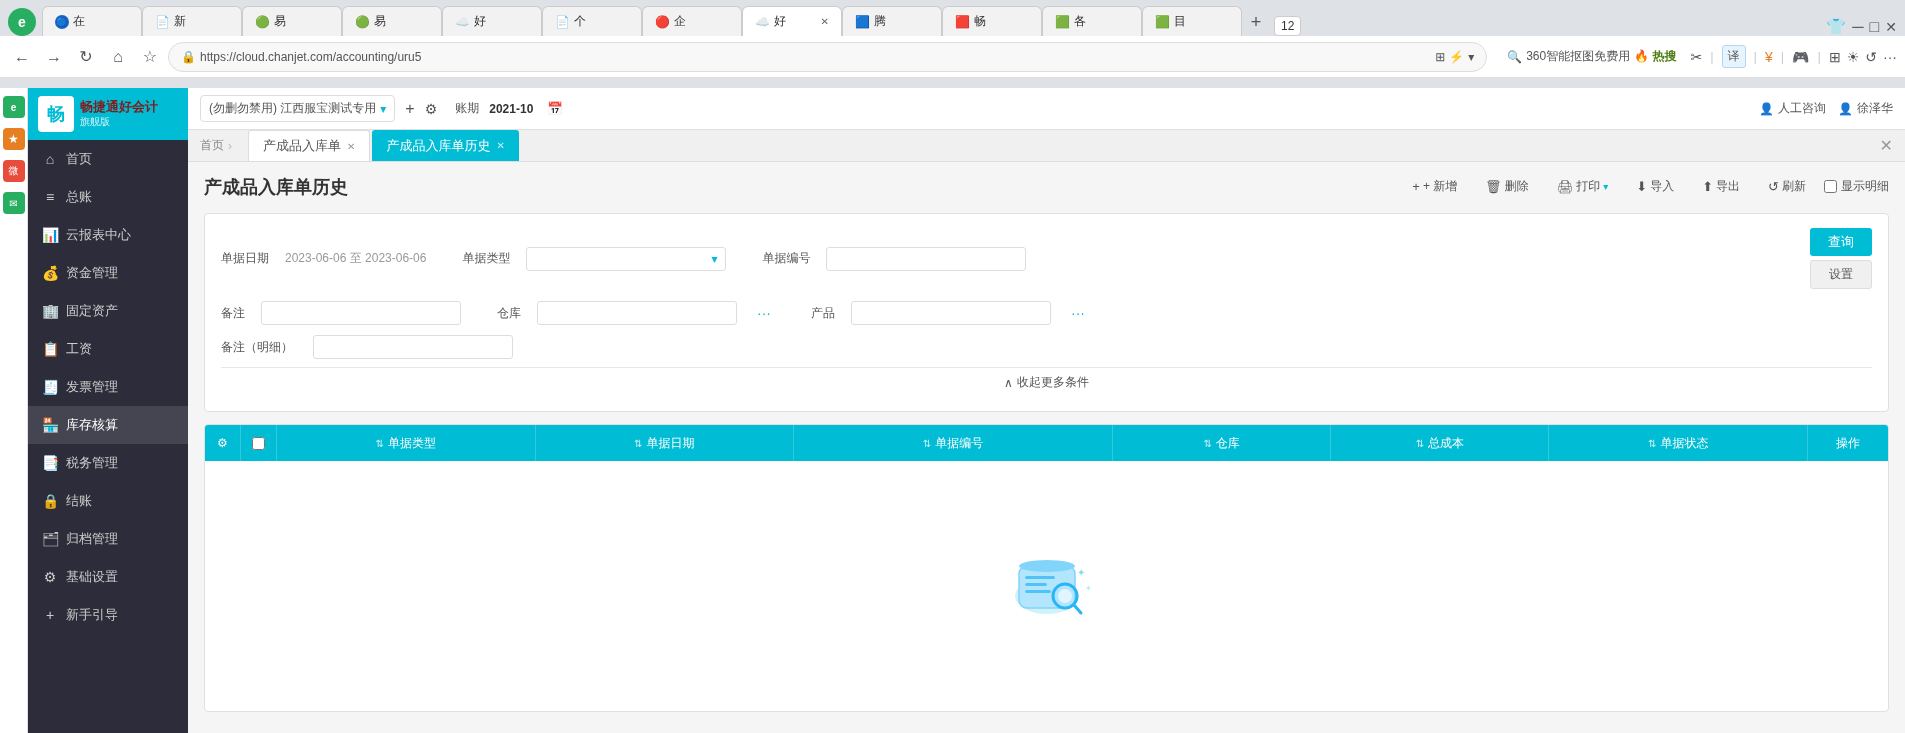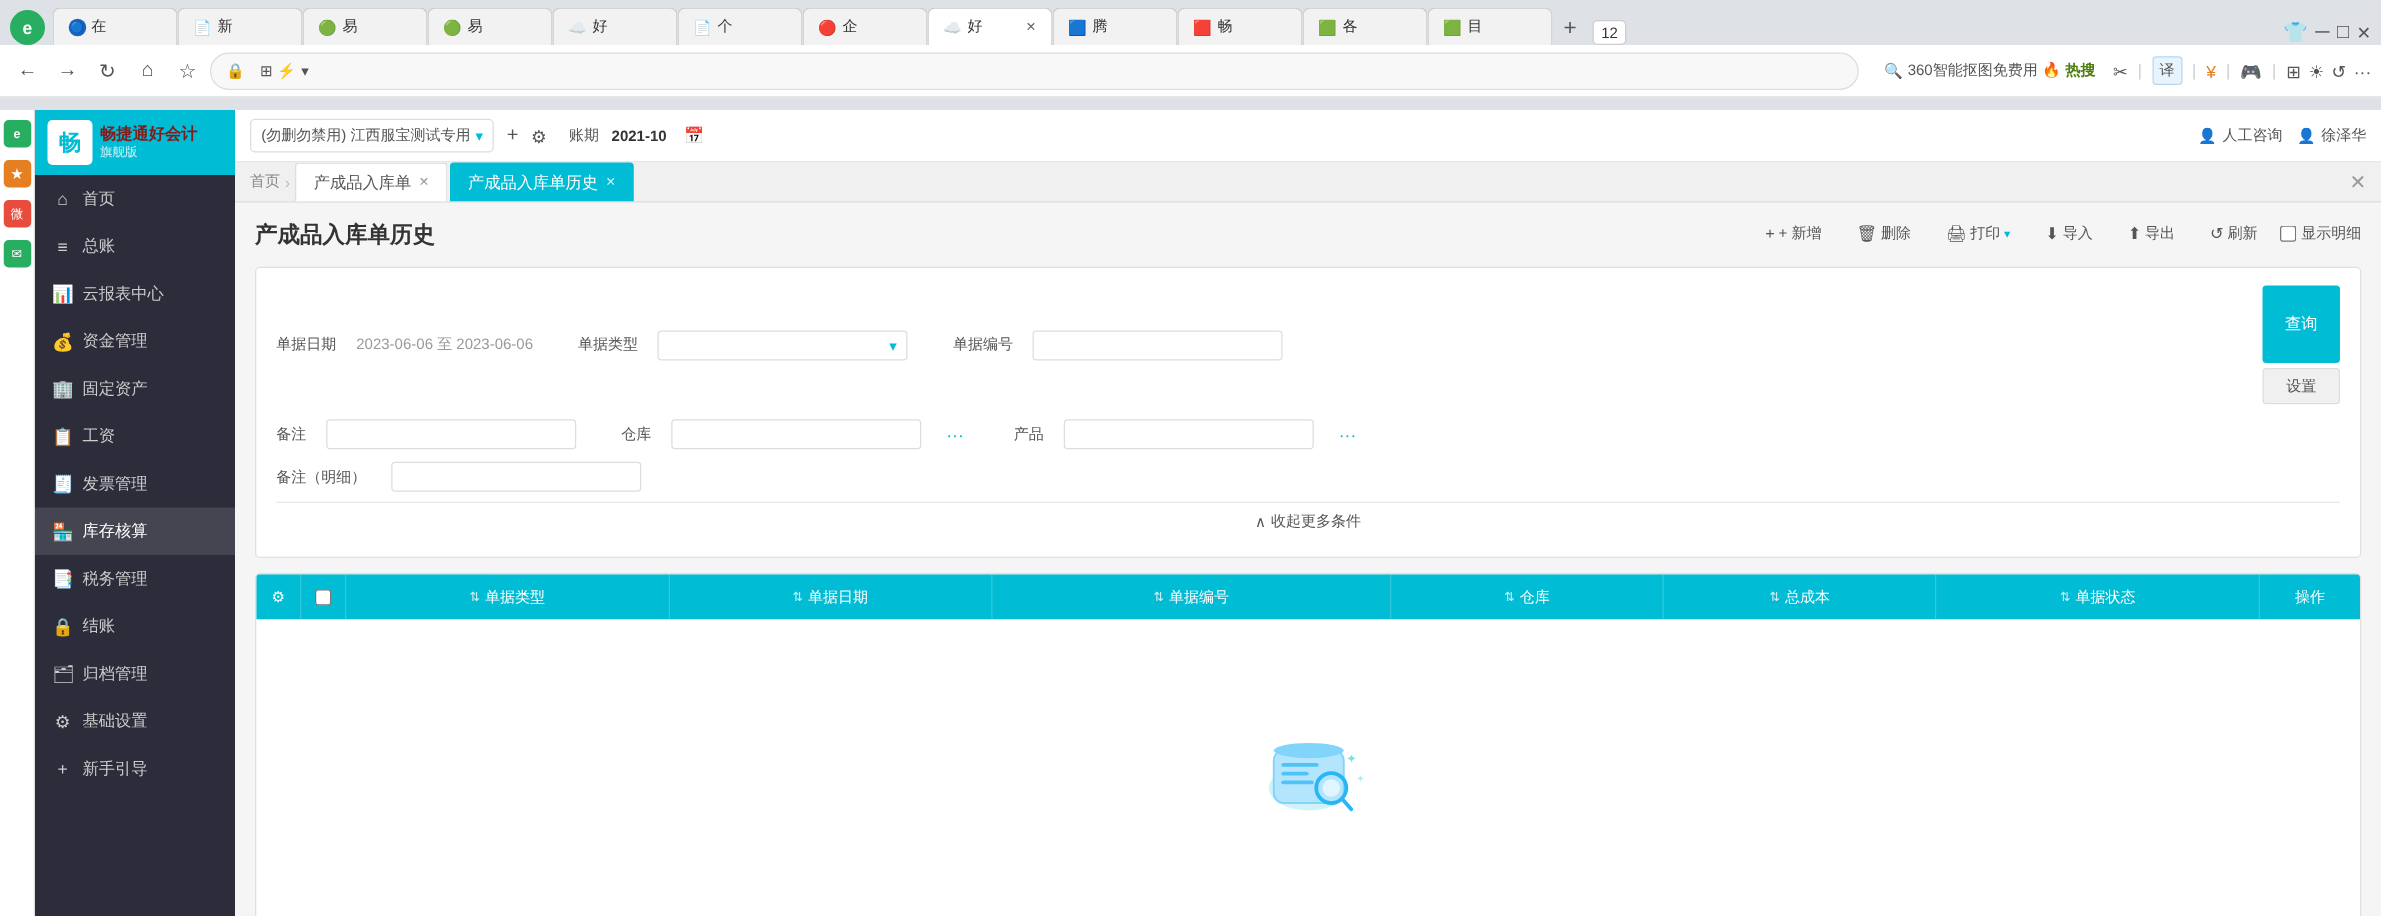--- a/index.html
+++ b/index.html
@@ -75,21 +75,21 @@
     .date-btn { padding: 3px 8px; border: 1px solid #ddd; border-radius: 3px; font-size: 12px; color: #555; cursor: pointer; background: #fff; }
     .date-btn.active { background: #00bcd4; color: #fff; border-color: #00bcd4; }
     .date-range-text { font-size: 12px; color: #999; }
     .filter-select { display: flex; align-items: center; gap: 4px; min-width: 180px; border: 1px solid #ddd; border-radius: 3px; padding: 4px 8px; font-size: 12px; color: #555; cursor: pointer; background: #fff; }
     .filter-select-arrow { color: #00bcd4; margin-left: auto; }
     .filter-input { border: 1px solid #ddd; border-radius: 3px; padding: 4px 8px; font-size: 12px; color: #555; width: 200px; }
     .filter-ellipsis { color: #00bcd4; cursor: pointer; font-size: 14px; padding: 0 4px; }
     .filter-row-2 { display: flex; align-items: center; gap: 16px; }
     .collapse-more { display: flex; align-items: center; justify-content: center; gap: 4px; color: #555; font-size: 12px; cursor: pointer; padding: 6px; border-top: 1px solid #e8e8e8; margin-top: 8px; }
     .collapse-icon { font-size: 12px; color: #555; }
-    .query-btn { background: #00bcd4; color: #fff; border: none; border-radius: 3px; padding: 22px 18px; font-size: 13px; cursor: pointer; text-align: center; }
+    .query-btn { background: #00bcd4; color: #fff; border: none; border-radius: 3px; padding: 5px 18px; font-size: 13px; cursor: pointer; text-align: center; }
     .settings-query-btn { background: #f0f0f0; color: #555; border: 1px solid #ddd; border-radius: 3px; padding: 5px 12px; font-size: 12px; cursor: pointer; }
     .btn-group-right { margin-left: auto; display: flex; flex-direction: column; gap: 4px; }
 
     
     .data-table { background: #fff; border: 1px solid #e0e0e0; border-radius: 4px; overflow: hidden; }
     .table-header { background: #00bcd4; display: flex; align-items: center; height: 36px; }
     .th-cell { display: flex; align-items: center; justify-content: center; gap: 4px; color: #fff; font-size: 12px; padding: 0 8px; border-right: 1px solid rgba(255,255,255,0.2); height: 100%; }
     .th-cell:last-child { border-right: none; }
     .th-sort { font-size: 10px; opacity: 0.8; }
     .th-settings { width: 36px; }
@@ -176,20 +176,21 @@
   </div>
 
   <div class="browser-nav">
     <div class="nav-btn">←</div>
     <div class="nav-btn">→</div>
     <div class="nav-btn">↻</div>
     <div class="nav-btn">⌂</div>
     <div class="nav-btn">☆</div>
     <div class="address-bar">
       <span class="address-icon">🔒</span>
+      <span class="address-text">https://cloud.chanjet.com/accounting/uru5</span>
       <span style="color:#555;margin-left:8px;">⊞</span>
       <span style="color:#27ae60;margin-left:4px;">⚡</span>
       <span style="color:#555;margin-left:4px;">▾</span>
     </div>
 
     <div class="nav-right">
       <div class="nav-tool">
         <span>🔍</span>
         <span>360智能抠图免费用</span>
         <span class="hot-text">🔥 热搜</span>
@@ -318,21 +319,21 @@
     </div>
 
     <div style="display:flex;align-items:stretch;background:#f0f0f0;border-bottom:1px solid #ddd;padding:0 12px;position:relative;">
 
       <div style="display:flex;align-items:center;padding:6px 0;gap:4px;font-size:12px;">
         <span style="color:#888;cursor:pointer;">首页</span>
         <span style="color:#bbb;">›</span>
       </div>
 
       <div style="display:flex;align-items:stretch;gap:0;margin-left:4px;">
-        <div style="display:flex;align-items:center;padding:6px 14px;font-size:13px;color:#555;cursor:pointer;gap:6px;background:#fff;border:1px solid #ddd;border-bottom:none;border-radius:3px 3px 0 0;">
+        <div style="display:flex;align-items:center;padding:6px 14px;font-size:13px;color:#555;cursor:pointer;gap:6px;background:#fff;border:1px solid #ddd;border-bottom:none;border-radius:3px 3px 0 0;margin-left:12px;">
           <span>产成品入库单</span>
           <span style="font-size:10px;color:#999;">✕</span>
         </div>
         <div style="display:flex;align-items:center;padding:6px 14px;font-size:13px;color:#fff;cursor:pointer;gap:6px;background:#00bcd4;border-radius:3px 3px 0 0;margin-left:2px;">
           <span>产成品入库单历史</span>
           <span style="font-size:10px;color:rgba(255,255,255,0.8);">✕</span>
         </div>
       </div>
 
       <div style="position:absolute;right:12px;top:6px;">

